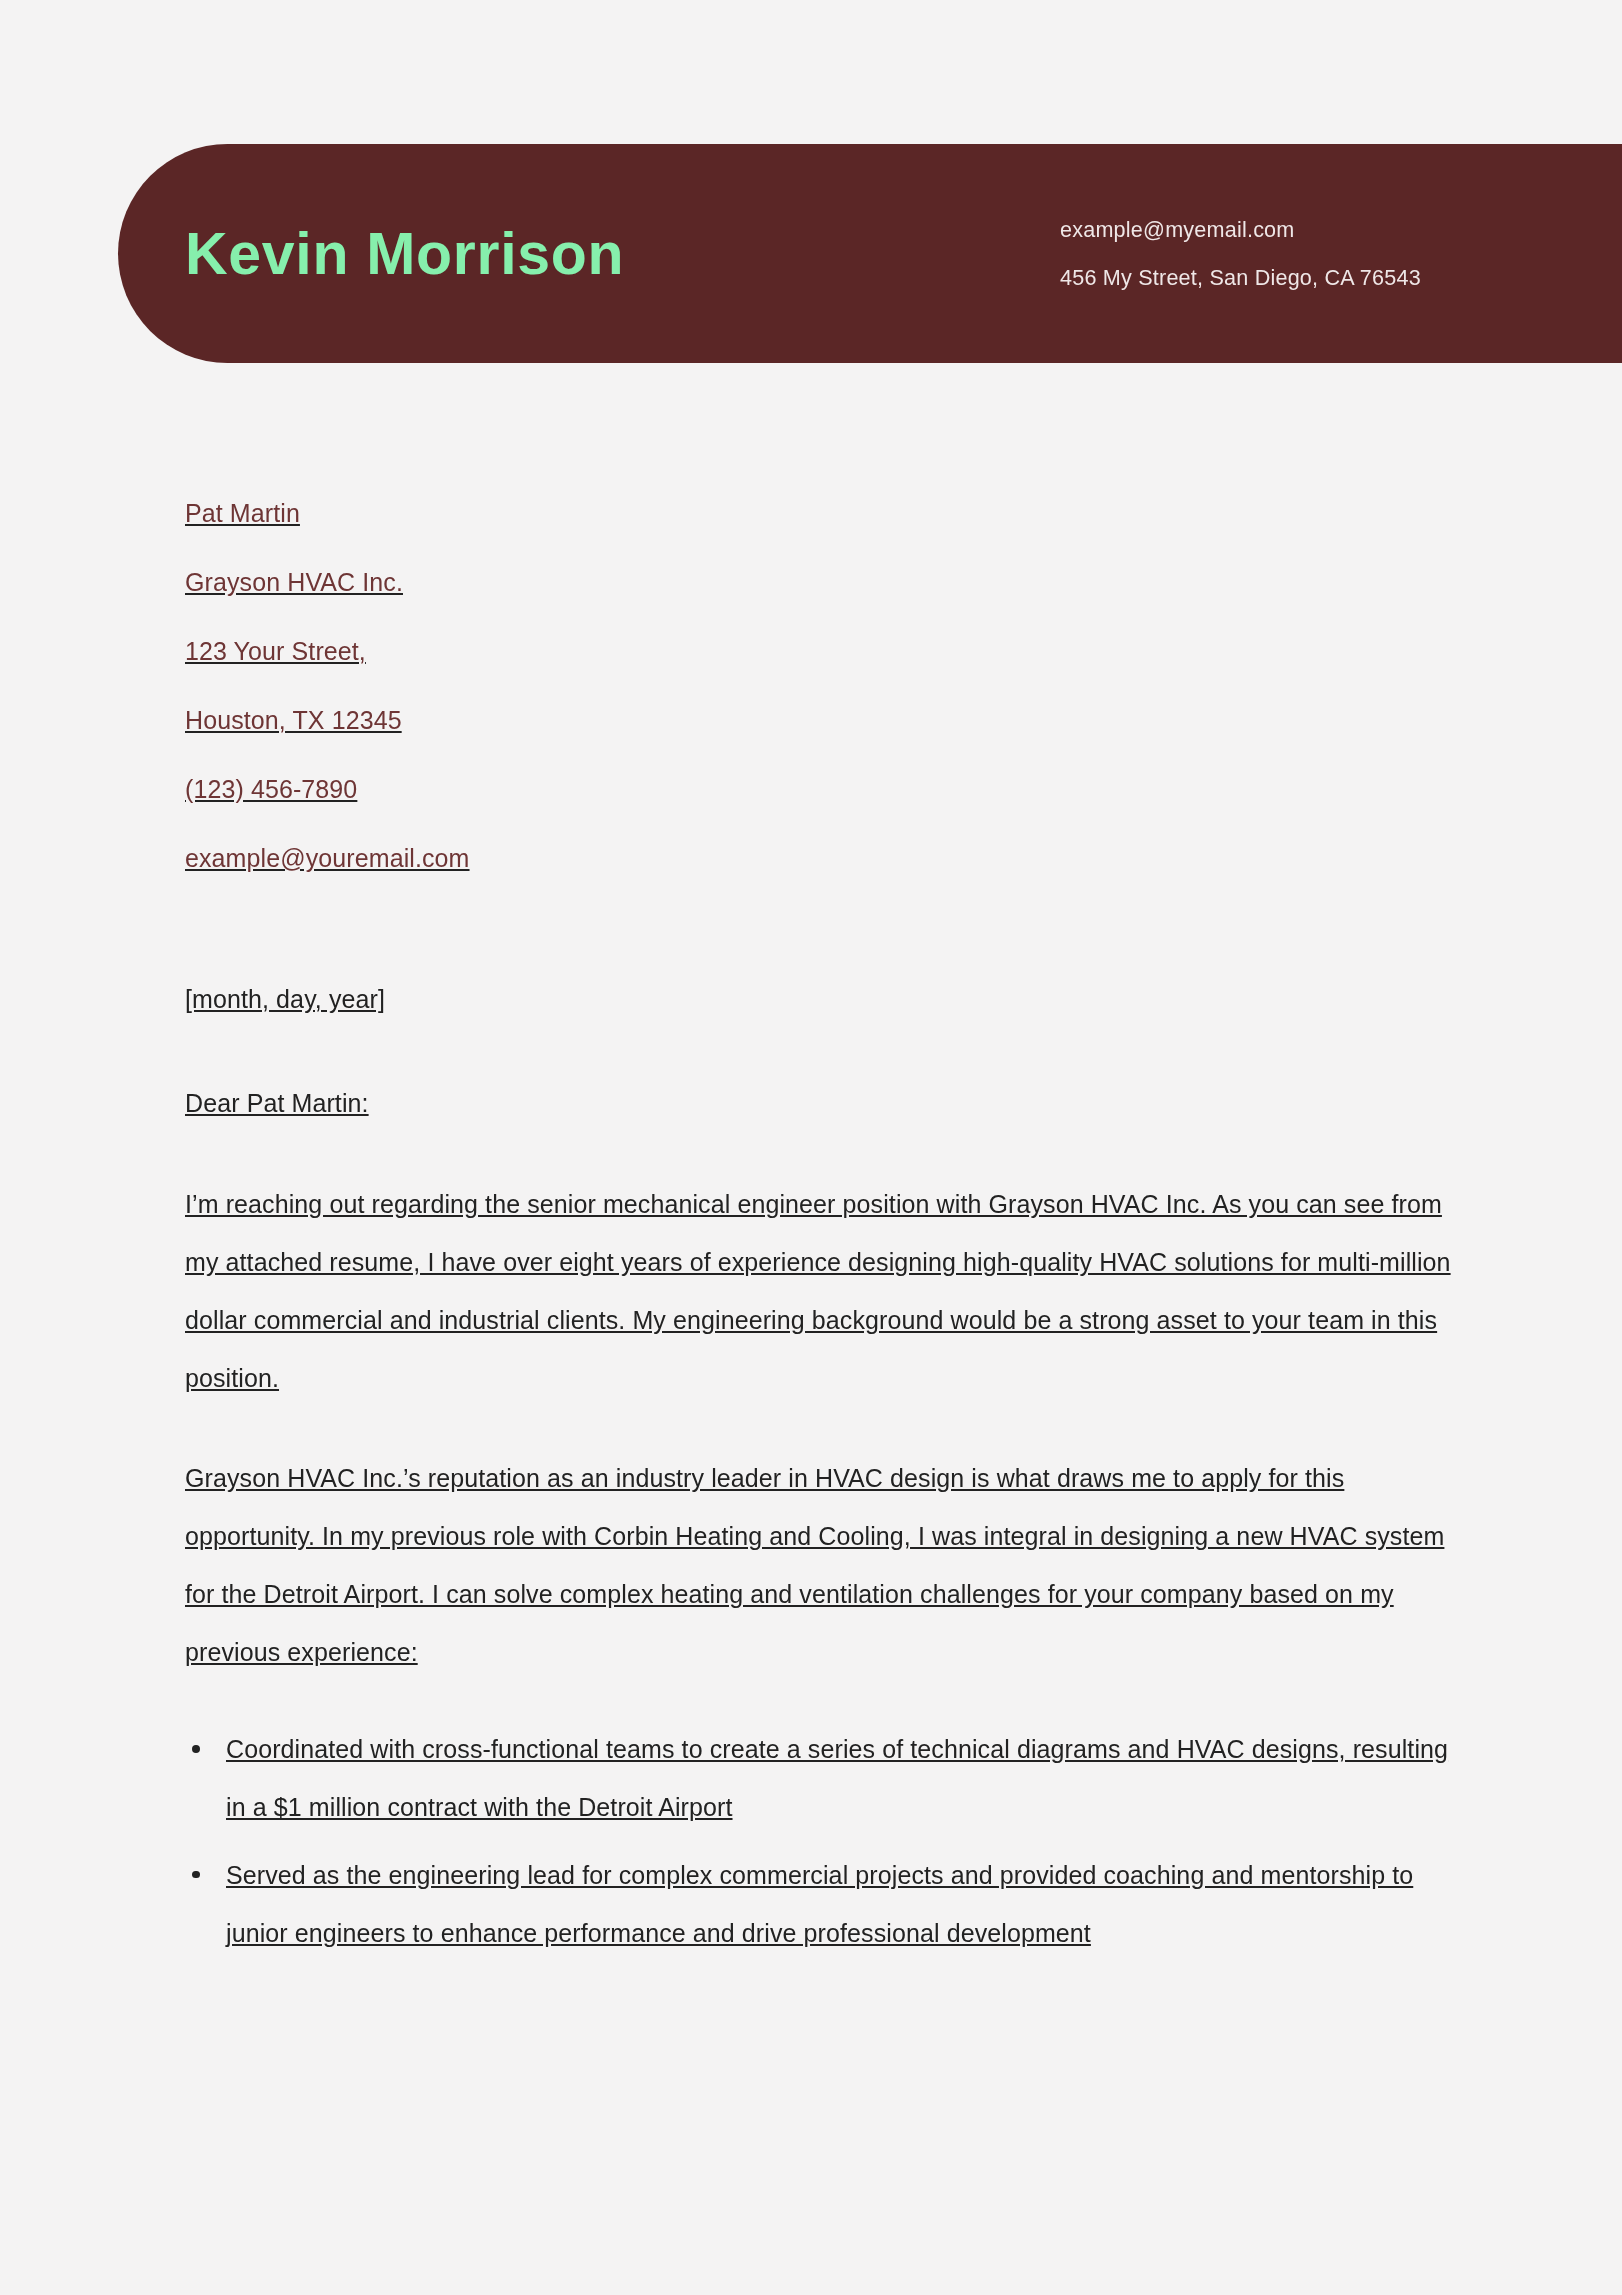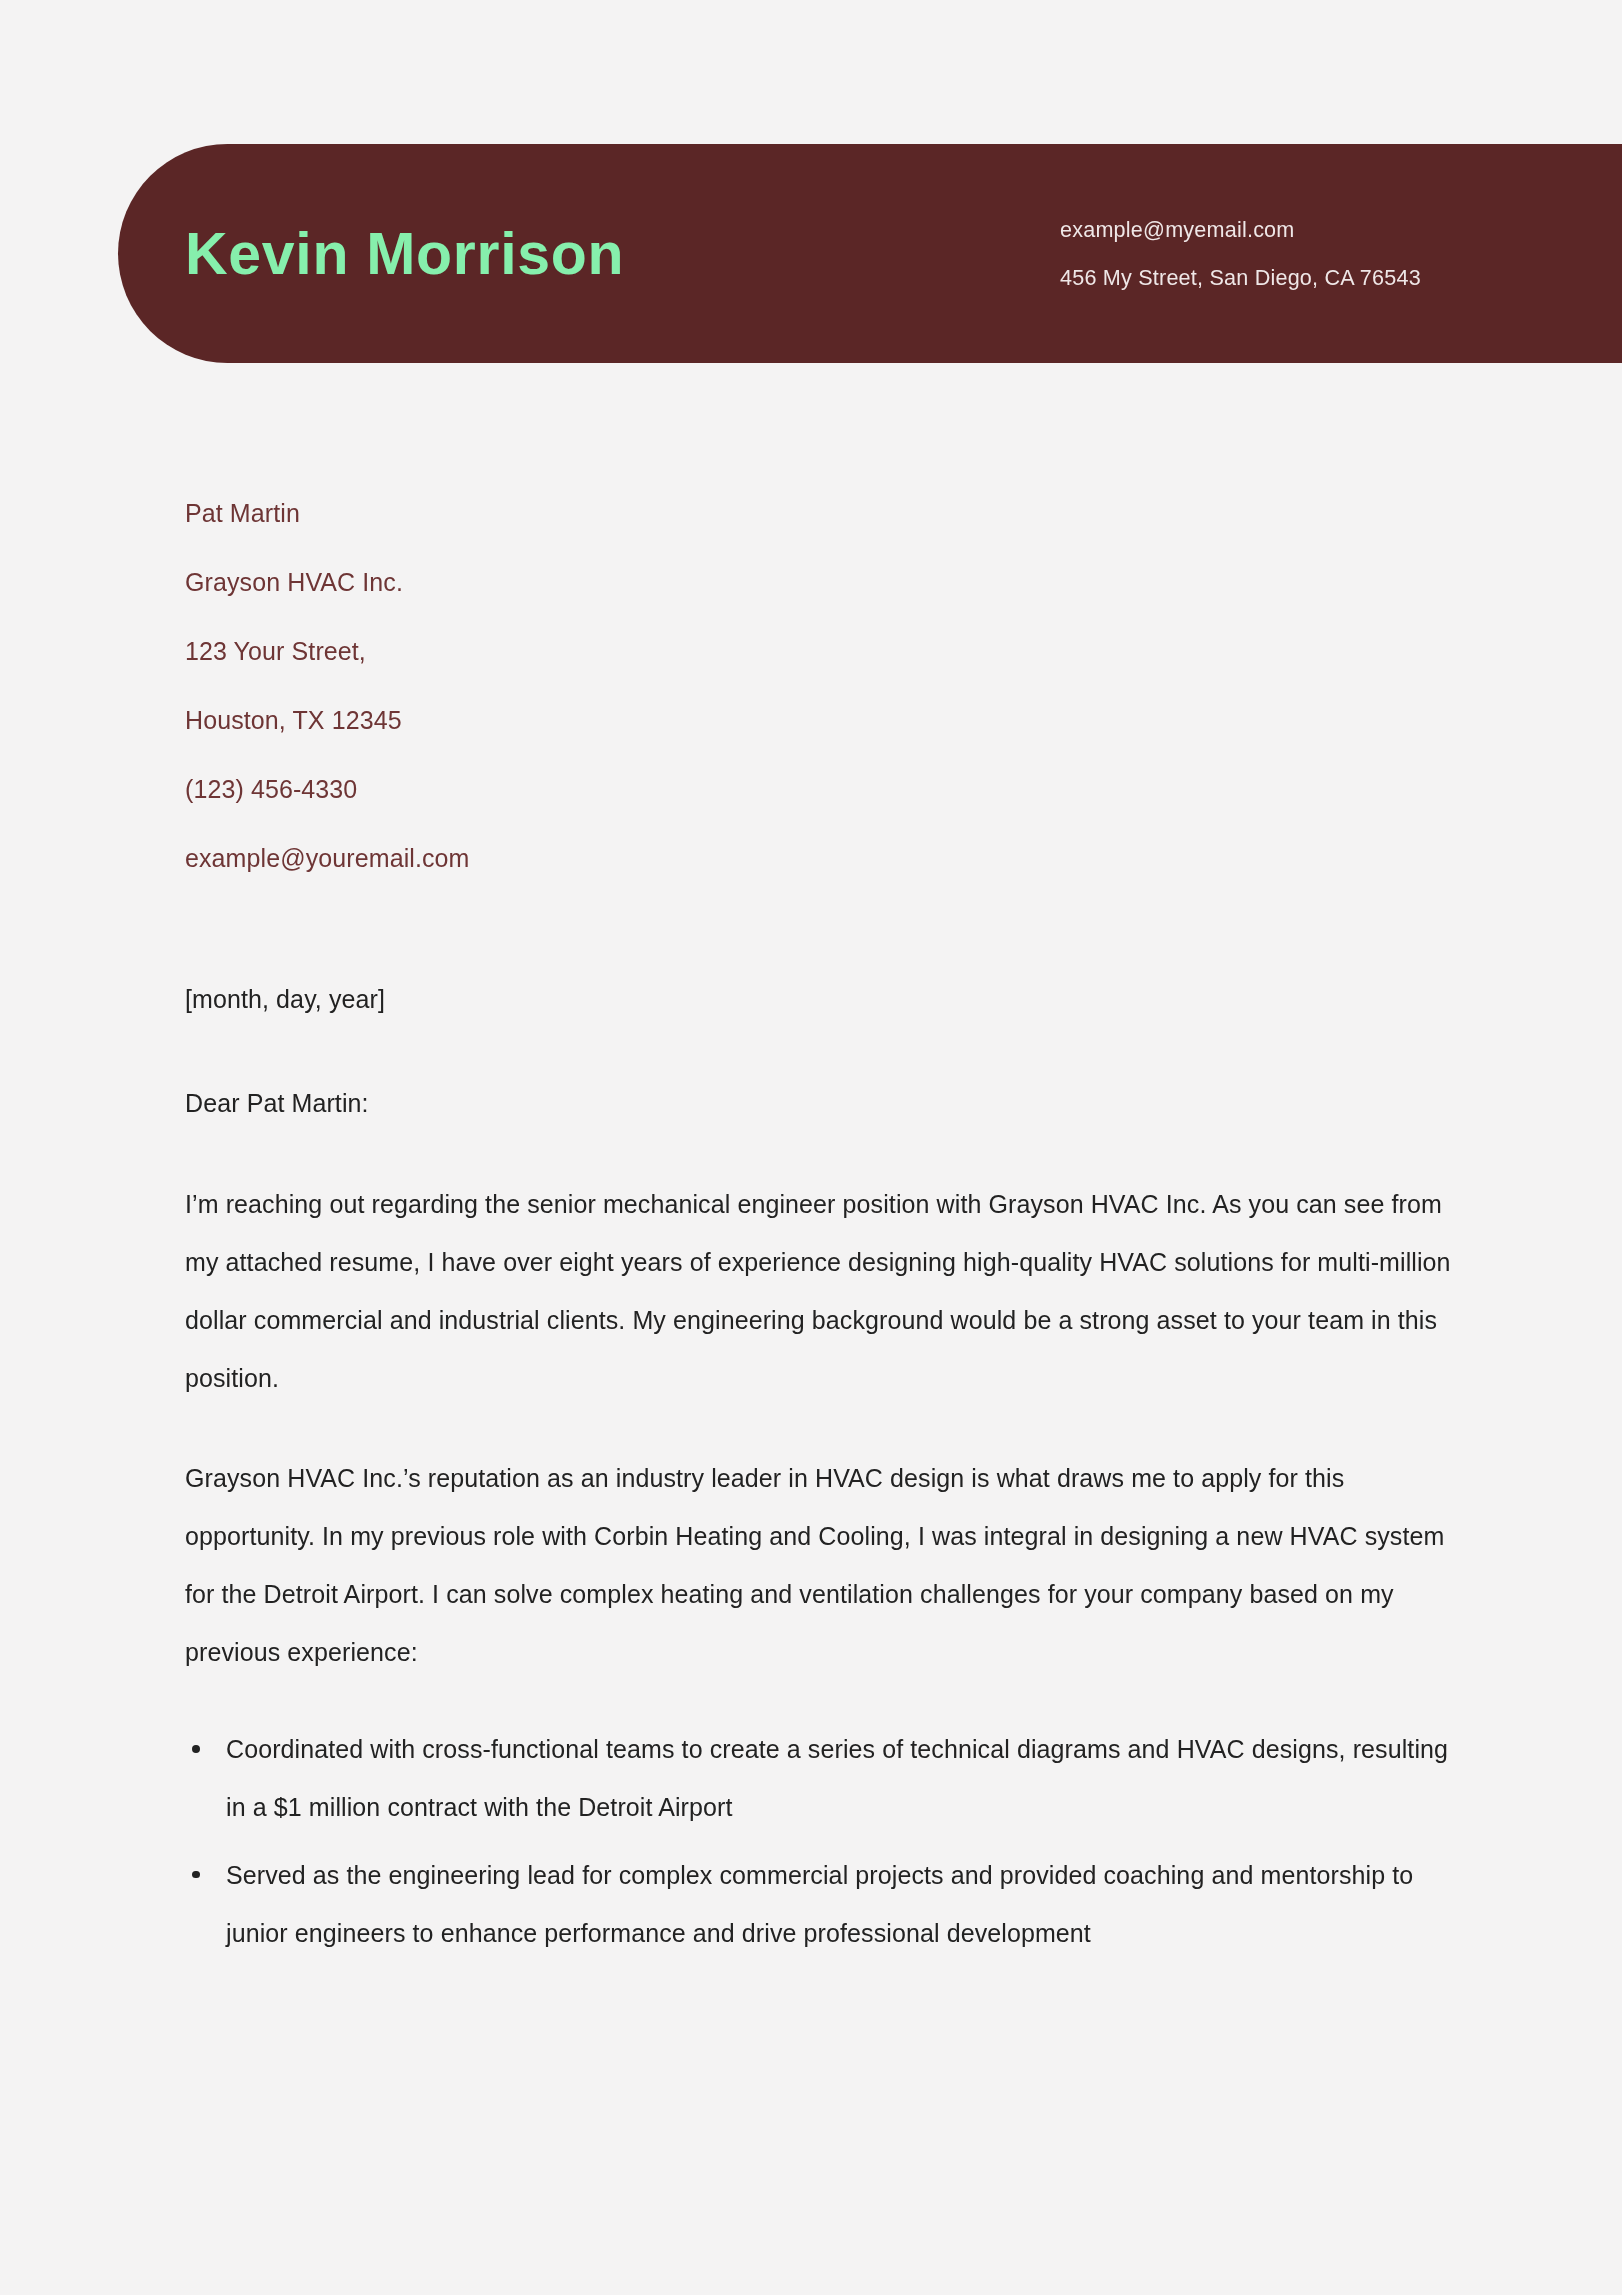--- a/index.html
+++ b/index.html
@@ -50,20 +50,21 @@
   }
   
   .letter {
     position: absolute;
     left: 185px;
     top: 479px;
     width: 1281px;
     color: #222222;
     font-size: 25px;
     letter-spacing: 0.1px;
+    text-decoration: underline;
   }
   .recipient {
     color: #6e3535;
     line-height: 69px;
     margin-bottom: 77px;
   }
   .date-line   { line-height: 58px; margin-bottom: 46px; }
   .greeting    { line-height: 58px; margin-bottom: 43px; }
   .para        { line-height: 58px; margin-bottom: 42px; }
   ul.bullets   { list-style: none; margin-top: -2.6px; }
@@ -97,21 +98,21 @@
     </div>
   </div>
 
   <div class="letter">
 
     <div class="recipient">
       <div>Pat Martin</div>
       <div>Grayson HVAC Inc.</div>
       <div>123 Your Street,</div>
       <div>Houston, TX 12345</div>
-      <div>(123) 456-4330</div>
+      <div>(123) 456-7890</div>
       <div>example@youremail.com</div>
     </div>
 
     <div class="date-line">[month, day, year]</div>
 
     <div class="greeting">Dear Pat Martin:</div>
 
     <p class="para">I’m reaching out regarding the senior mechanical engineer position with Grayson HVAC Inc. As you can see from my attached resume, I have over eight years of experience designing high-quality HVAC solutions for multi-million dollar commercial and industrial clients. My engineering background would be a strong asset to your team in this position.</p>
 
     <p class="para">Grayson HVAC Inc.’s reputation as an industry leader in HVAC design is what draws me to apply for this opportunity. In my previous role with Corbin Heating and Cooling, I was integral in designing a new HVAC system for the Detroit Airport. I can solve complex heating and ventilation challenges for your company based on my previous experience:</p>

